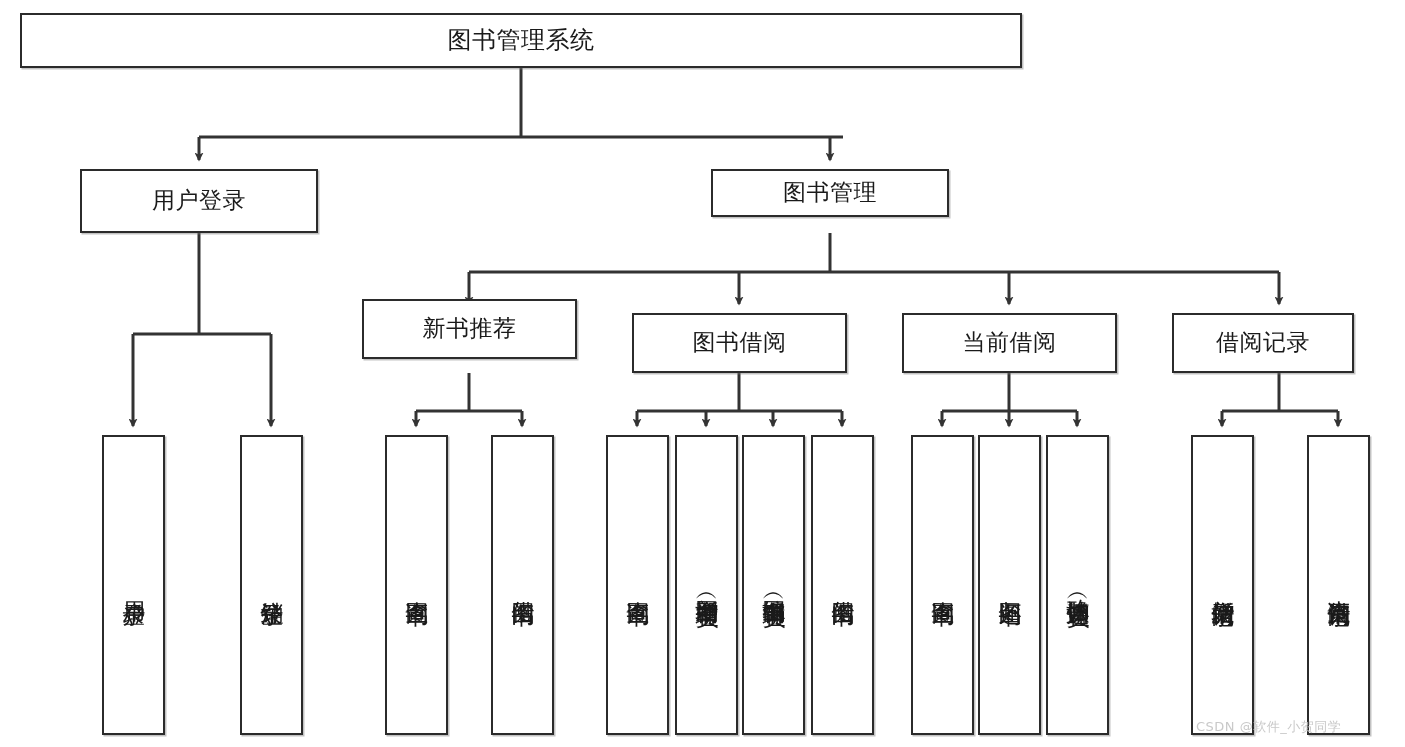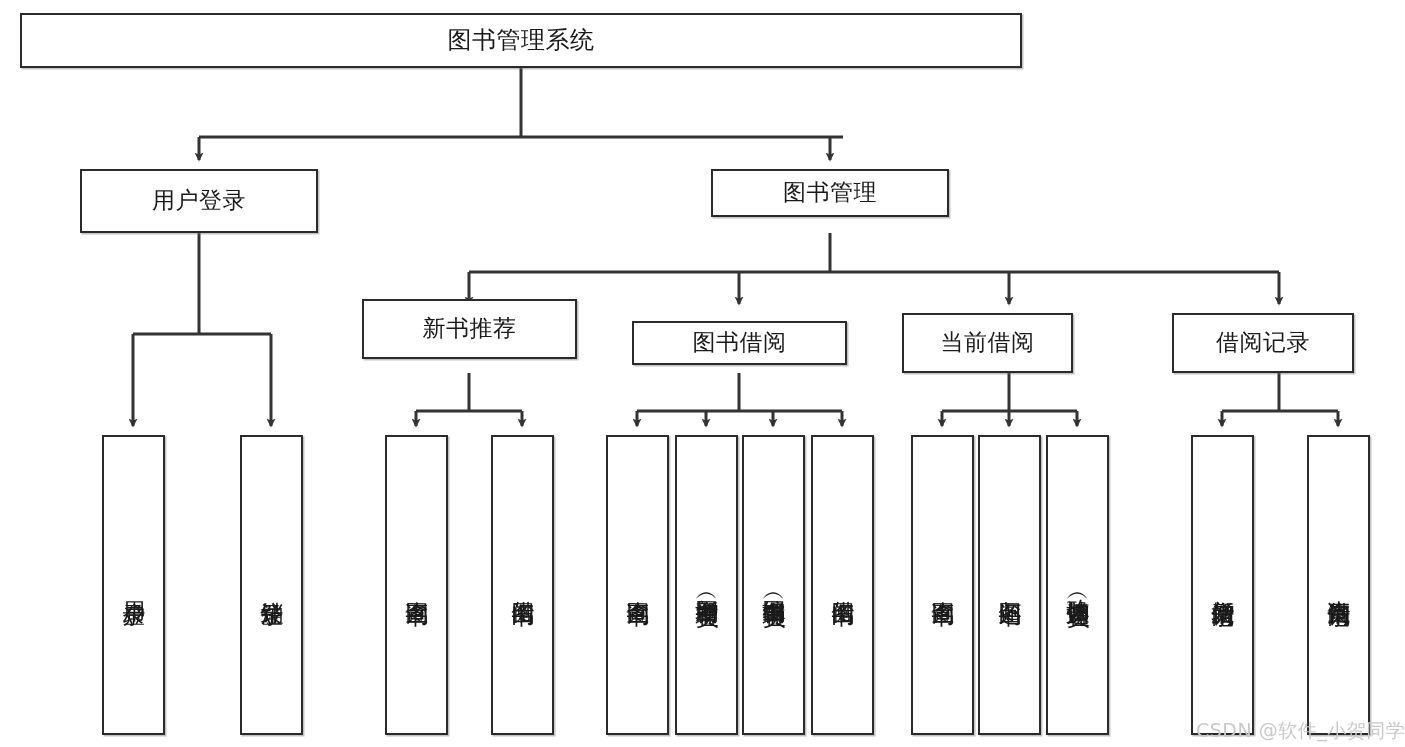--- a/index.html
+++ b/index.html
@@ -61,21 +61,21 @@
     writing-mode: vertical-rl;
     text-orientation: upright;
     font-size: 23px;
     line-height: 1.12;
     letter-spacing: 1px;
     max-height: 100%;
   }
   .watermark {
     position: absolute;
     color: #c9c9c9;
-    font-size: 19px;
+    font-size: 13px;
     white-space: nowrap;
     letter-spacing: 0.5px;
     user-select: none;
   }
 </style>
 </head>
 <body>
 
 <div id="diagram-root">
 
@@ -136,24 +136,24 @@
   <div class="node horizontal" style="left:80px; top:169px; width:238px; height:64px;">
     <span class="label">用户登录</span>
   </div>
   <div class="node horizontal" style="left:711px; top:169px; width:238px; height:48px;">
     <span class="label">图书管理</span>
   </div>
 
   <div class="node horizontal" style="left:362px; top:299px; width:215px; height:60px;">
     <span class="label">新书推荐</span>
   </div>
-  <div class="node horizontal" style="left:632px; top:321px; width:215px; height:44px;">
+  <div class="node horizontal" style="left:632px; top:313px; width:215px; height:60px;">
     <span class="label">图书借阅</span>
   </div>
-  <div class="node horizontal" style="left:902px; top:313px; width:171px; height:60px;">
+  <div class="node horizontal" style="left:902px; top:313px; width:215px; height:60px;">
     <span class="label">当前借阅</span>
   </div>
   <div class="node horizontal" style="left:1172px; top:313px; width:182px; height:60px;">
     <span class="label">借阅记录</span>
   </div>
 
   <div class="node vertical" style="left:102px; top:435px; width:63px; height:300px;">
     <span class="label">用户登录</span>
   </div>
   <div class="node vertical" style="left:240px; top:435px; width:63px; height:300px;">

